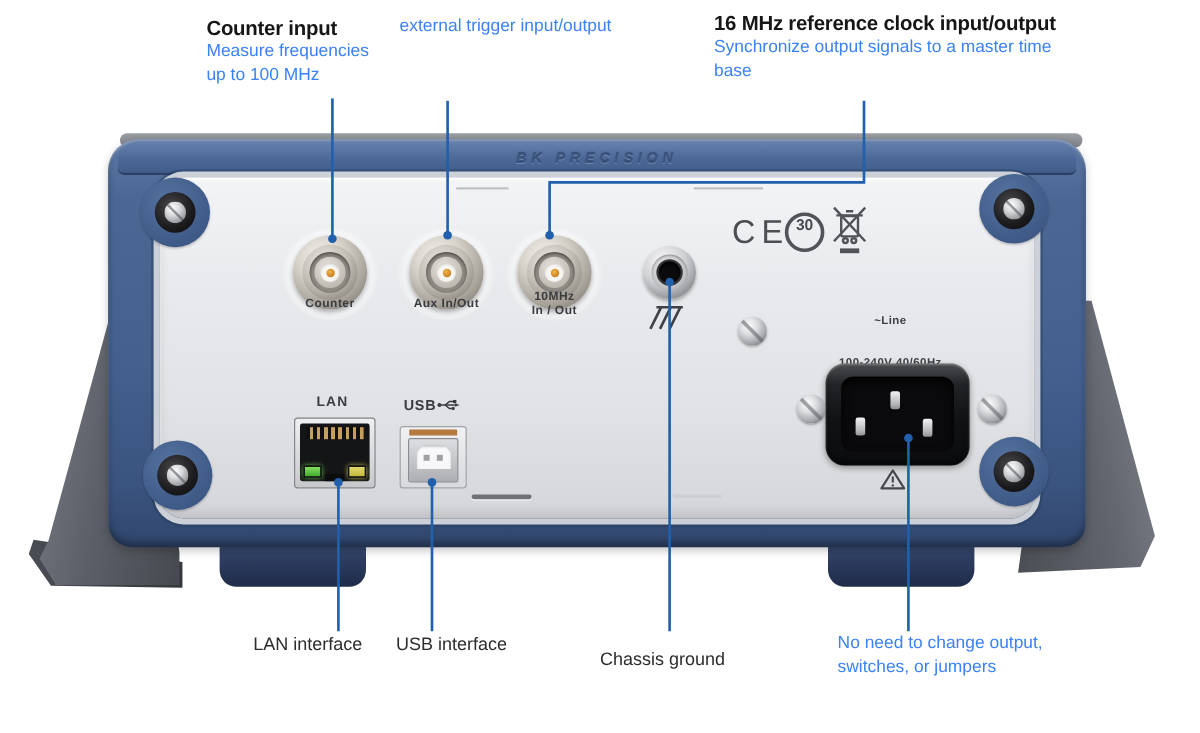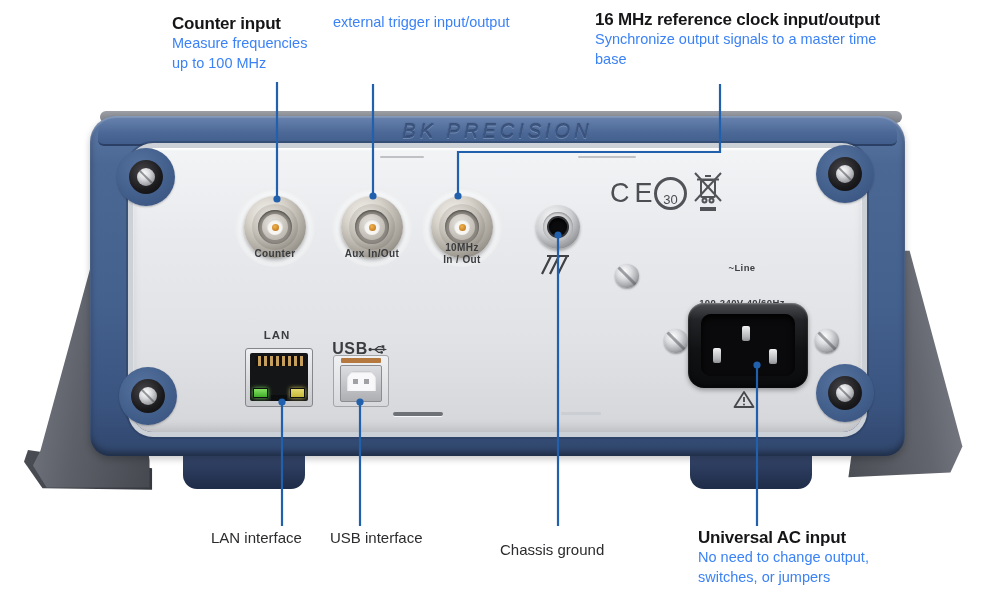--- a/index.html
+++ b/index.html
@@ -34,21 +34,21 @@
   .foot-left{left:183px;top:450px;width:122px;height:39px;}
   .foot-right{left:690px;top:450px;width:122px;height:39px;}
 
   .body-blue{left:90px;top:116px;width:815px;height:340px;border-radius:26px 26px 20px 20px;z-index:2;
     background:linear-gradient(180deg,#5d79a6 0%,#4b6794 14%,#44608d 55%,#3a5480 85%,#30466c 100%);
     box-shadow:inset 0 2px 2px rgba(255,255,255,.28),inset 0 -4px 6px rgba(0,0,0,.35),0 3px 7px rgba(0,0,0,.22);}
   .top-band{position:absolute;left:8px;top:3px;right:8px;height:25px;border-radius:16px 16px 6px 6px;
     background:linear-gradient(180deg,#6piece 0,#000);
     background:linear-gradient(180deg,#647fab 0%,#4c6896 55%,#415d8b 100%);
     border-bottom:2px solid #2b4064;display:flex;align-items:center;justify-content:center;}
-  .brand{font-size:20px;font-weight:normal;font-style:italic;letter-spacing:4px;color:#3a5580;
+  .brand{font-size:12px;font-weight:bold;font-style:italic;letter-spacing:4px;color:#3a5580;
     text-shadow:0 1px 0 rgba(160,180,212,.45),0 -1px 1px rgba(22,36,66,.55);}
 
   .panel{position:absolute;left:43px;top:32px;width:729px;height:284px;border-radius:20px;
     background:linear-gradient(180deg,#f3f4f6 0%,#e9eaed 30%,#e1e2e5 68%,#d5d6da 100%);
     box-shadow:0 0 0 5px #ccd0d7,0 0 0 7px rgba(41,59,92,.45),inset 0 2px 2px #ffffff,inset 0 -5px 9px rgba(0,0,0,.10);}
 
   .corner-ear{position:absolute;width:58px;height:58px;border-radius:50%;
     background:radial-gradient(circle at 40% 34%,#56729f,#415d8a 60%,#37507c 100%);
     box-shadow:0 1px 2px rgba(0,0,0,.25);}
   .screw-corner{position:absolute;width:34px;height:34px;border-radius:50%;
@@ -91,21 +91,21 @@
   .gnd-mid{left:7px;top:7px;width:30px;height:30px;
     background:radial-gradient(circle at 42% 35%,#ececed,#b9babd 75%);
     box-shadow:inset 0 1px 2px rgba(0,0,0,.35);}
   .gnd-hole{left:13px;top:13px;width:18px;height:18px;background:#0b0b0d;
     box-shadow:inset 0 2px 3px #000, 0 0 0 2px #323337;}
 
   
   .ce-mark{position:absolute;font-size:27px;font-weight:normal;color:#4c4e53;letter-spacing:5px;
     transform:scaleY(1.02);}
   .efup{position:absolute;width:27px;height:27px;border-radius:50%;border:3px solid #515358;
-    display:flex;align-items:flex-end;justify-content:center;font-size:13px;font-weight:normal;color:#4a4c51;}
+    display:flex;align-items:flex-start;justify-content:center;font-size:13px;font-weight:bold;color:#4a4c51;}
   .ratings{position:absolute;width:170px;text-align:center;font-size:9.5px;font-weight:bold;
     line-height:11.5px;color:#3e4045;letter-spacing:.4px;white-space:pre;}
 
   
   .ac{position:absolute;width:120px;height:85px;}
   .ac-shell{position:absolute;inset:0;border-radius:16px;
     background:linear-gradient(180deg,#4c4d50 0%,#232427 20%,#111214 55%,#0a0b0d 100%);
     box-shadow:inset 0 1px 2px rgba(255,255,255,.35),inset 0 -2px 4px rgba(0,0,0,.6),0 2px 5px rgba(0,0,0,.35);}
   .ac-cavity{position:absolute;left:13px;right:13px;top:11px;bottom:12px;border-radius:10px;background:#0a0a0c;
     box-shadow:inset 0 3px 7px #000;}
@@ -161,21 +161,20 @@
   <div class="callout" style="left:211px;top:528px">
     <div class="co-label">LAN interface</div>
   </div>
   <div class="callout" style="left:330px;top:528px">
     <div class="co-label">USB interface</div>
   </div>
   <div class="callout" style="left:500px;top:540px">
     <div class="co-label">Chassis ground</div>
   </div>
   <div class="callout" style="left:698px;top:527px">
-    <div class="co-title">Universal AC input</div>
     <div class="co-body">No need to change output,</div>
     <div class="co-body">switches, or jumpers</div>
   </div>
 
   <div class="abs top-edge"></div>
   <div class="abs wing wing-left-under"></div>
   <div class="abs wing wing-left"></div>
   <div class="abs wing wing-right"></div>
   <div class="abs foot foot-left"></div>
   <div class="abs foot foot-right"></div>
@@ -280,21 +279,21 @@
       <div class="port-label" style="left:124px;top:181px;width:40px;font-size:11.5px;letter-spacing:1px">LAN</div>
       <div class="lan-jack" style="left:112px;top:200px">
         <div class="lan-inner">
           <div class="lan-pins"></div>
           <div class="led led-green"></div>
           <div class="led led-yellow"></div>
           <div class="lan-notch"></div>
         </div>
       </div>
 
-      <div class="port-label" style="left:192px;top:195px;width:70px;font-size:16px;letter-spacing:.6px">
+      <div class="port-label" style="left:192px;top:184px;width:70px;font-size:12px;letter-spacing:.6px">
         <span>USB</span><svg width="20" height="11" viewBox="0 0 20 11" style="vertical-align:-1px">
           <g stroke="#3a3b3e" stroke-width="1.3" fill="none">
             <line x1="3.5" y1="5.5" x2="15" y2="5.5"></line>
             <path d="M7 5.5 L10.5 2.6 H13.5"></path>
             <path d="M7 5.5 L10.5 8.4 H12.5"></path>
           </g>
           <circle cx="2.2" cy="5.5" r="1.7" fill="#3a3b3e"></circle>
           <rect x="13.5" y="1.3" width="2.8" height="2.6" fill="#3a3b3e"></rect>
           <circle cx="13.6" cy="8.4" r="1.4" fill="#3a3b3e"></circle>
           <path d="M15 4 L19 5.5 L15 7 Z" fill="#3a3b3e"></path>

